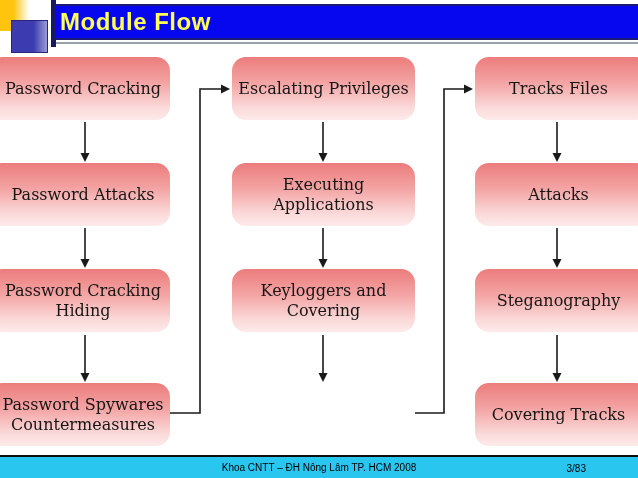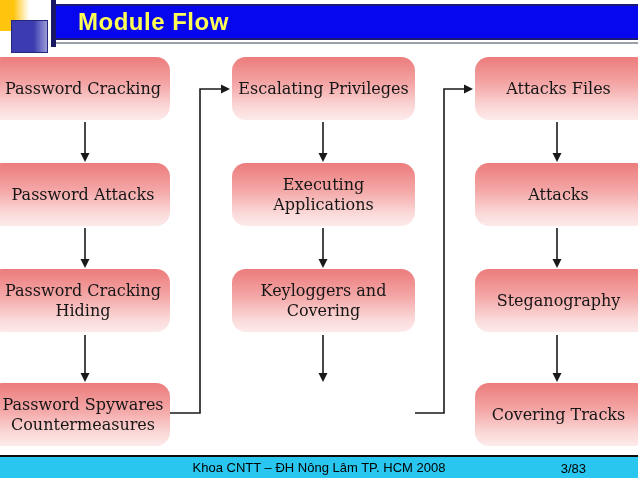--- a/index.html
+++ b/index.html
@@ -6,21 +6,21 @@
   .slide{position:relative;width:638px;height:478px;overflow:hidden;background:#ffffff;
          font-family:"Liberation Sans",sans-serif;}
 
   
   .deco-gold{position:absolute;left:0;top:0;width:30px;height:31px;
              background:linear-gradient(to right,#ffc40d 45%,#fff8e0 90%,#ffffff 100%);}
   .deco-dark-bar{position:absolute;left:51px;top:0;width:5px;height:47px;background:#181864;}
   .title-bar{position:absolute;left:56px;top:4px;width:582px;height:36px;
              background:#0707ef;border-top:2px solid #1b1b77;border-bottom:2px solid #1b1b77;
              box-sizing:border-box;display:flex;align-items:center;}
-  .title-bar span{color:#ffff55;font-size:24px;font-weight:bold;letter-spacing:0.5px;padding-left:22px;}
+  .title-bar span{color:#ffff55;font-size:24px;font-weight:bold;letter-spacing:0.5px;padding-left:4px;}
   .deco-blue{position:absolute;left:11px;top:20px;width:37px;height:33px;
              background:linear-gradient(to right,#3c3cb0 62%,#9a9ad6 100%);
              border:1px solid #26267e;box-sizing:border-box;}
   .title-underline{position:absolute;left:56px;top:42px;width:582px;height:2px;background:#9aa0a8;}
 
   
   .box{position:absolute;height:63px;border-radius:14px;box-sizing:border-box;
        background:linear-gradient(to bottom,#ec7c7c 0%,#f4a5a5 42%,#fbd9d9 80%,#fdeaea 100%);
        display:flex;align-items:center;justify-content:center;text-align:center;
        font-family:"DejaVu Serif","Liberation Serif",serif;font-size:16px;line-height:1.22;
@@ -31,21 +31,21 @@
   .c2{left:475px;width:175px;padding-right:12px;}
 
   .connectors{position:absolute;left:0;top:0;pointer-events:none;}
   .connectors line,.connectors polyline{stroke:#1a1a1a;stroke-width:1.6;fill:none;}
   .connectors polygon{fill:#1a1a1a;stroke:none;}
 
   
   .footer{position:absolute;left:0;right:0;bottom:0;height:21px;background:#29c6f0;
           border-top:2px solid #0d0d0d;box-sizing:content-box;
           display:flex;align-items:center;justify-content:center;
-          font-size:13px;color:#000;}
+          font-size:10px;color:#000;}
   .footer .page{position:absolute;right:52px;top:0;height:23px;display:flex;align-items:center;}
 </style>
 </head>
 <body>
 
 <div class="slide">
 
   <div class="deco-gold"></div>
   <div class="deco-dark-bar"></div>
   <div class="title-bar">
@@ -123,21 +123,21 @@
     <span>Executing Applications</span>
   </div>
   <div class="box c1 r0">
     <span>Escalating Privileges</span>
   </div>
   <div class="box c1 r2">
     <span>Keyloggers and Covering</span>
   </div>
 
   <div class="box c2 r0">
-    <span>Attacks Files</span>
+    <span>Tracks Files</span>
   </div>
   <div class="box c2 r1">
     <span>Attacks</span>
   </div>
   <div class="box c2 r2">
     <span>Steganography</span>
   </div>
   <div class="box c2 r3">
     <span>Covering Tracks</span>
   </div>

